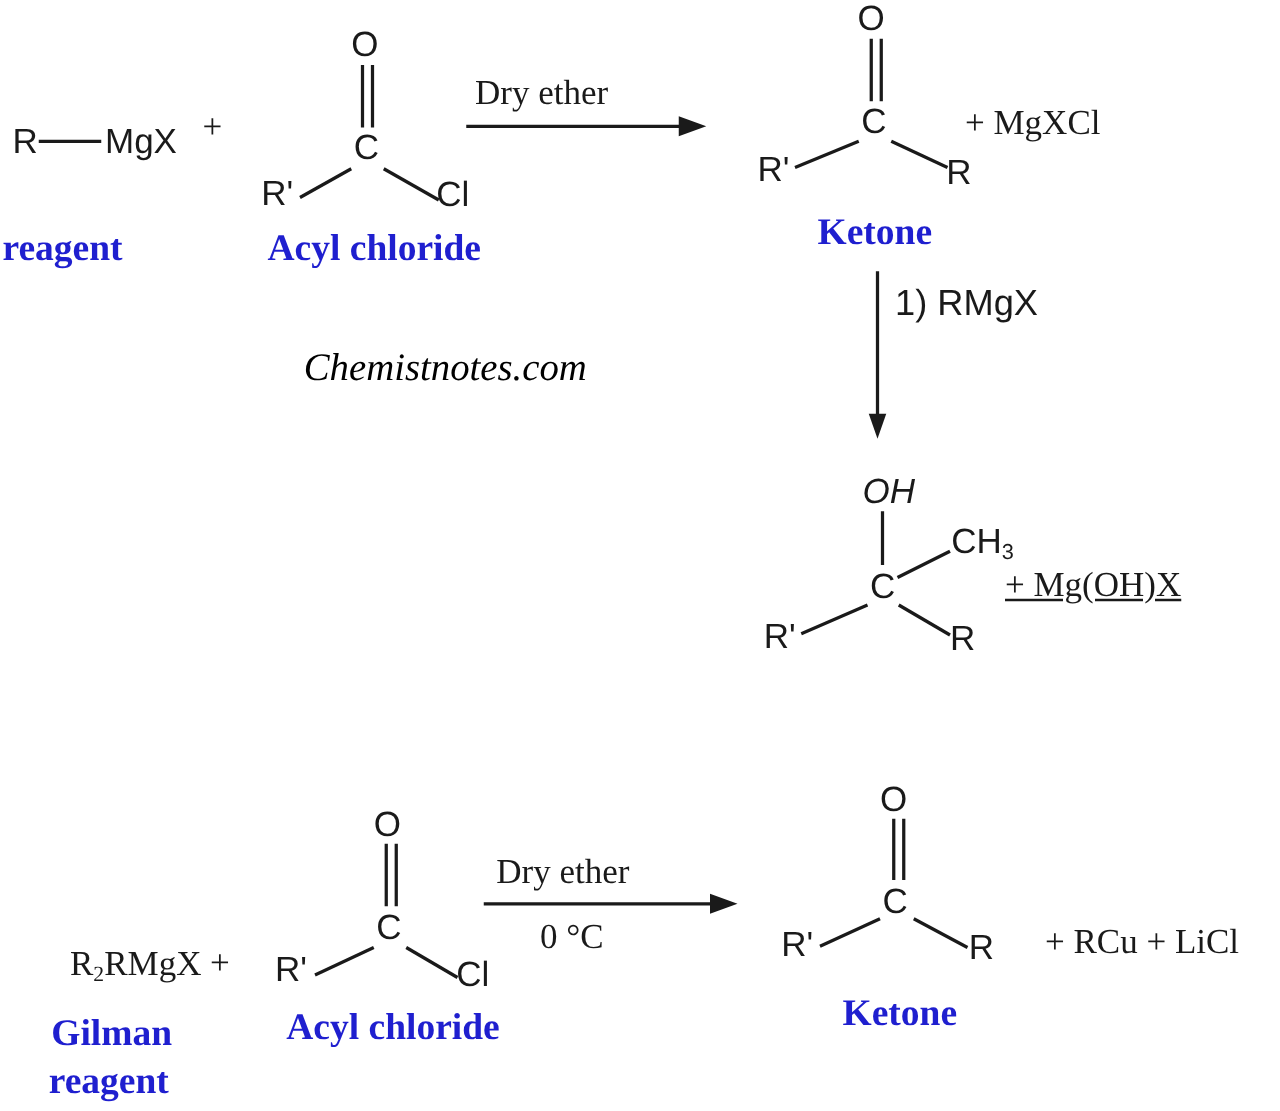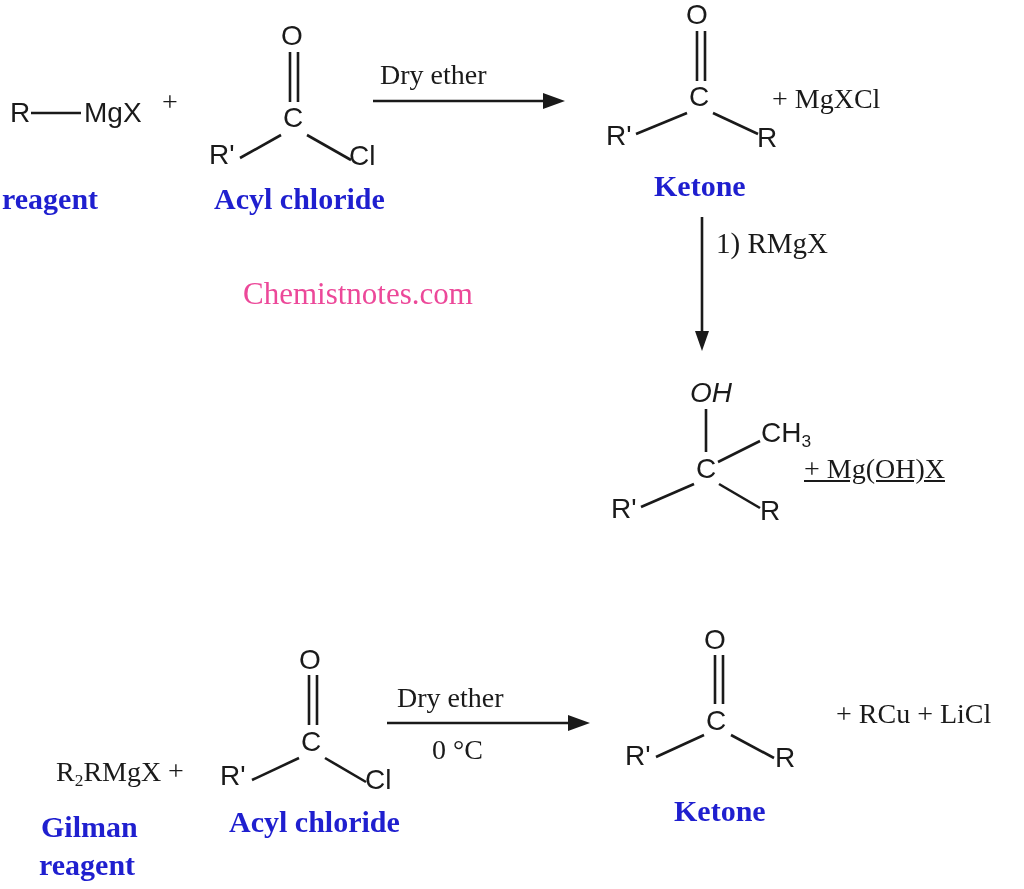--- a/index.html
+++ b/index.html
@@ -3,26 +3,26 @@
 <meta charset="utf-8">
 <style>
   html,body{margin:0;padding:0;background:#ffffff;}
   #canvas{position:relative;width:1024px;height:889px;background:#ffffff;overflow:hidden;
           font-family:"Liberation Serif",serif;color:#1a1a1a;}
   #bonds{position:absolute;left:0;top:0;width:1024px;height:889px;}
   .atom{position:absolute;font-family:"Liberation Sans",sans-serif;font-size:28px;line-height:1;
         color:#1a1a1a;white-space:nowrap;}
   .cond{position:absolute;font-family:"Liberation Serif",serif;font-size:28px;line-height:1;
         color:#1a1a1a;white-space:nowrap;}
-  .step{position:absolute;font-family:Liberation Serif, serif;font-size:29px;line-height:1;
+  .step{position:absolute;font-family:Liberation Sans, sans-serif;font-size:29px;line-height:1;
         color:#1a1a1a;white-space:nowrap;}
   .blabel{position:absolute;font-family:"Liberation Serif",serif;font-size:30px;font-weight:bold;
         line-height:1;color:#1f1fcf;white-space:nowrap;}
   .watermark{position:absolute;font-family:"Liberation Serif",serif;font-size:31px;line-height:1;
-        color:#ec4899;white-space:nowrap;}
+        color:#000000;white-space:nowrap;font-style:italic;}
   .sub{font-size:0.62em;vertical-align:-0.28em;}
   .sup{font-size:0.62em;vertical-align:0.55em;}
   .bond{stroke:#1a1a1a;stroke-width:2.6;fill:none;}
   .ahead{fill:#1a1a1a;stroke:none;}
 </style>
 </head>
 <body>
 
 <div id="canvas">
 
@@ -121,15 +121,15 @@
 
   <span class="cond" style="left:397px;top:684px;">Dry ether</span>
   <span class="cond" style="left:432px;top:736px;">0 °C</span>
 
   <span class="atom" style="left:704px;top:626px;">O</span>
   <span class="atom" style="left:706px;top:707px;">C</span>
   <span class="atom" style="left:625px;top:742px;">R'</span>
   <span class="atom" style="left:775px;top:744px;">R</span>
   <span class="blabel" style="left:674px;top:796px;">Ketone</span>
 
-  <span class="cond" style="left:836px;top:700px;">+ RCu + LiCl</span>
+  <span class="cond" style="left:836px;top:740px;">+ RCu + LiCl</span>
 
 </div>
 
 </body></html>

